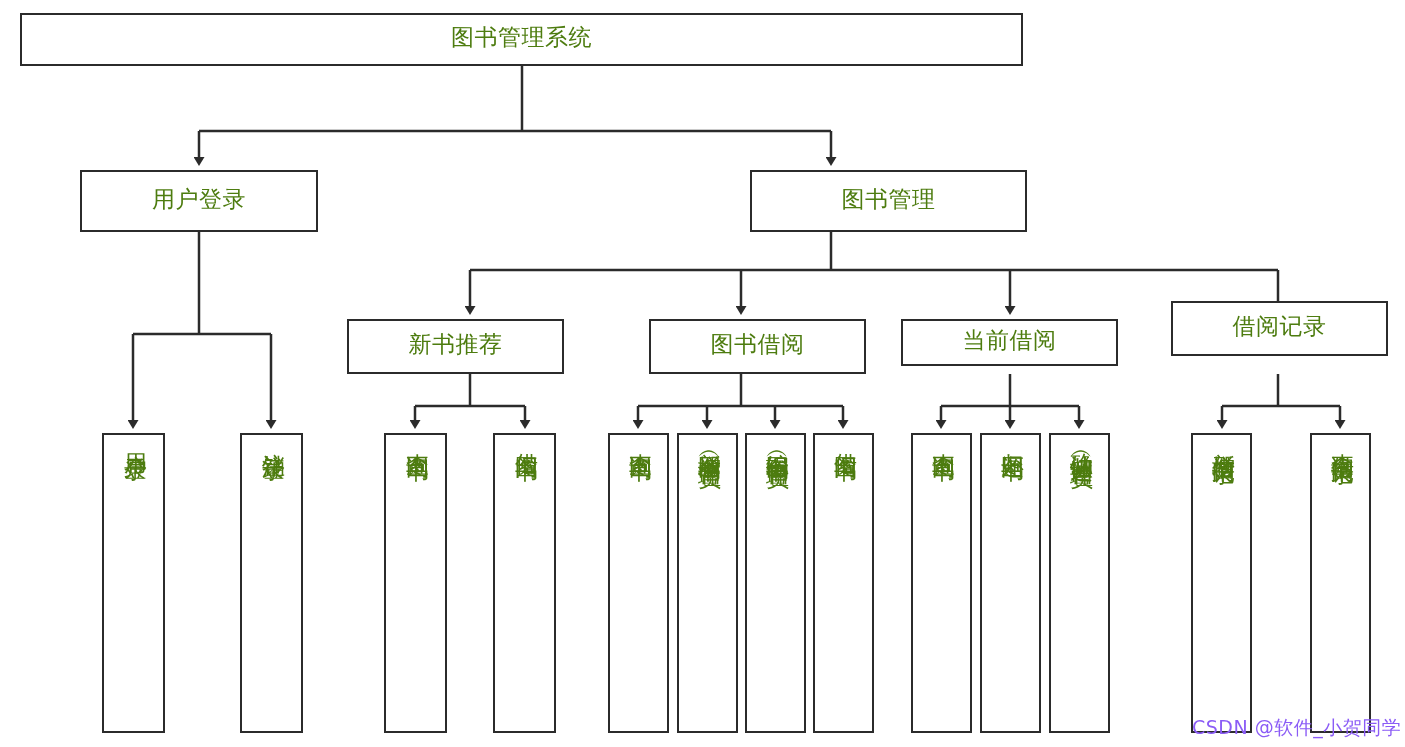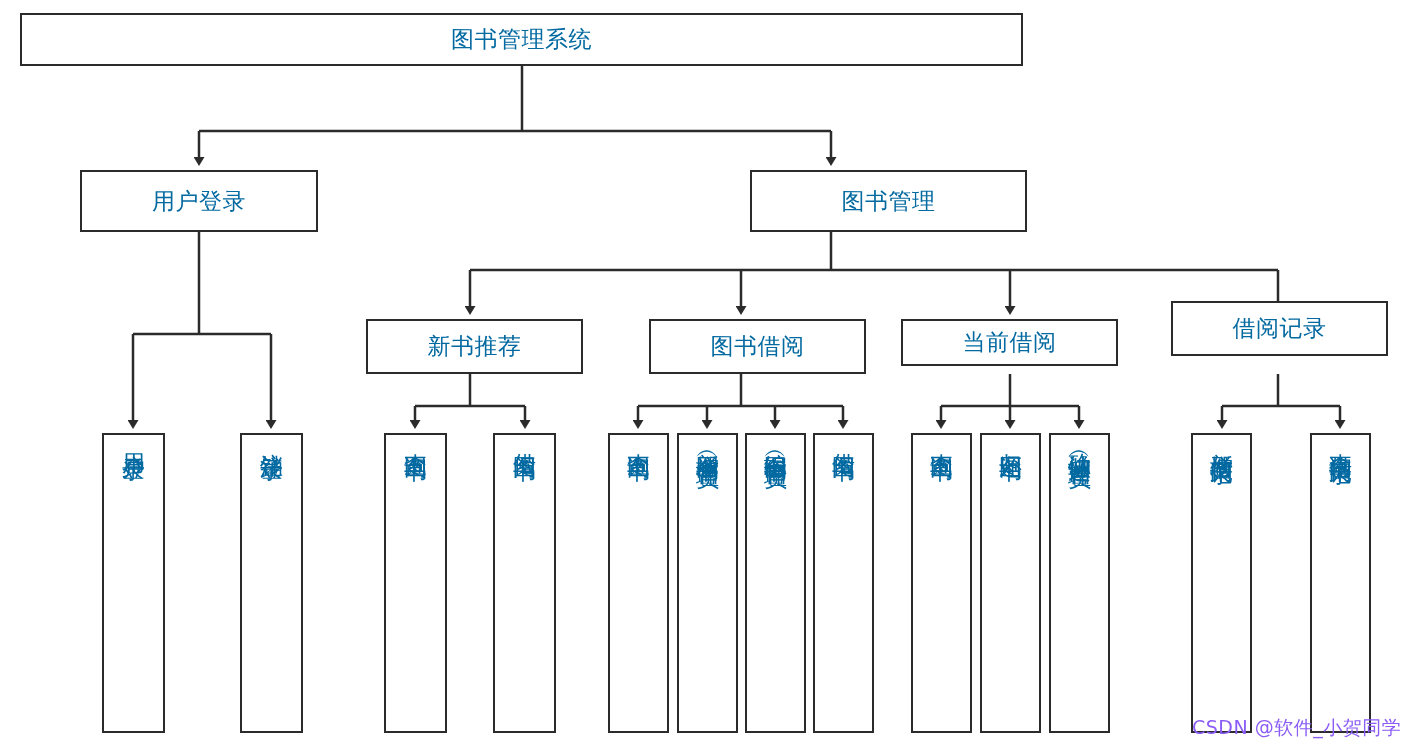--- a/index.html
+++ b/index.html
@@ -26,21 +26,22 @@
     pointer-events: none;
   }
   .node {
     position: absolute;
     box-sizing: border-box;
     border: 2.5px solid #2b2b2b;
     background: #ffffff;
     display: flex;
     align-items: center;
     justify-content: center;
-    color: #0369a1;
+    color: #4d7c0f;
+    font-family: Liberation Mono, monospace;
   }
   .node .label {
     display: block;
     text-align: center;
     line-height: 1.08;
     letter-spacing: 0.5px;
   }
   
   .node.horiz .label {
     font-size: 23px;
@@ -131,21 +132,21 @@
     <span class="label">图书管理系统</span>
   </div>
 
   <div class="node horiz" style="left:80px; top:170px; width:238px; height:62px;">
     <span class="label">用户登录</span>
   </div>
   <div class="node horiz" style="left:750px; top:170px; width:277px; height:62px;">
     <span class="label">图书管理</span>
   </div>
 
-  <div class="node horiz" style="left:366px; top:319px; width:217px; height:55px;">
+  <div class="node horiz" style="left:347px; top:319px; width:217px; height:55px;">
     <span class="label">新书推荐</span>
   </div>
   <div class="node horiz" style="left:633px; top:319px; width:217px; height:55px;margin-left:16px;">
     <span class="label">图书借阅</span>
   </div>
   <div class="node horiz" style="left:901px; top:319px; width:217px; height:47px;">
     <span class="label">当前借阅</span>
   </div>
   <div class="node horiz" style="left:1171px; top:301px; width:217px; height:55px;">
     <span class="label">借阅记录</span>

